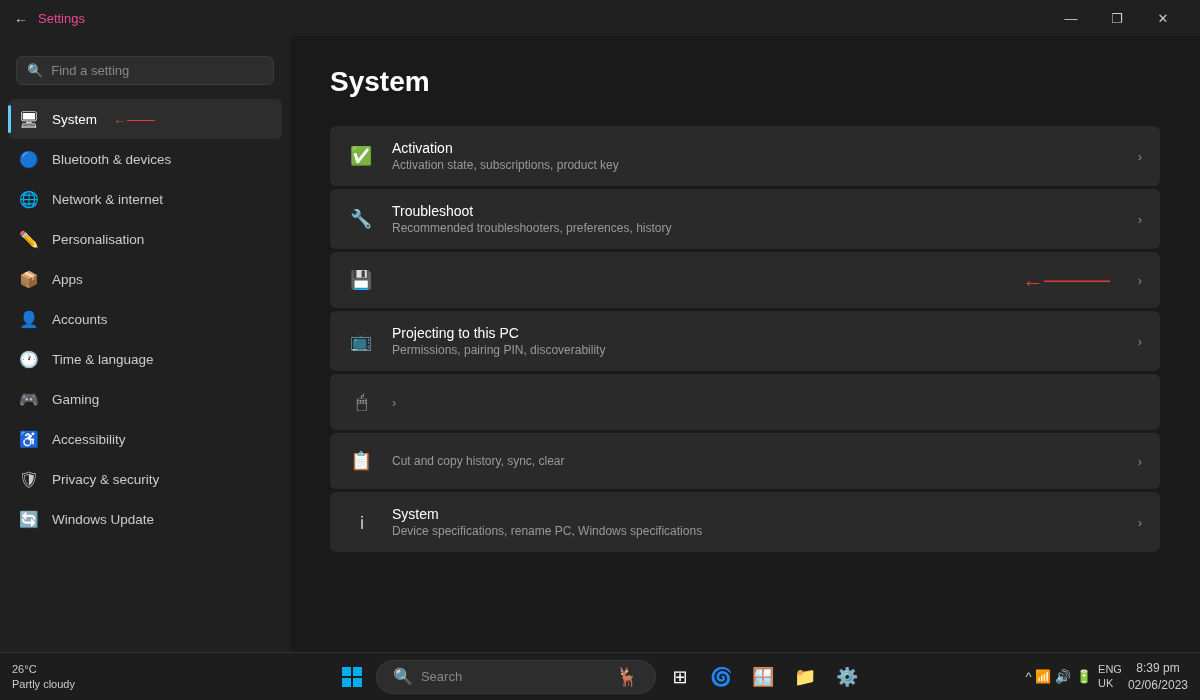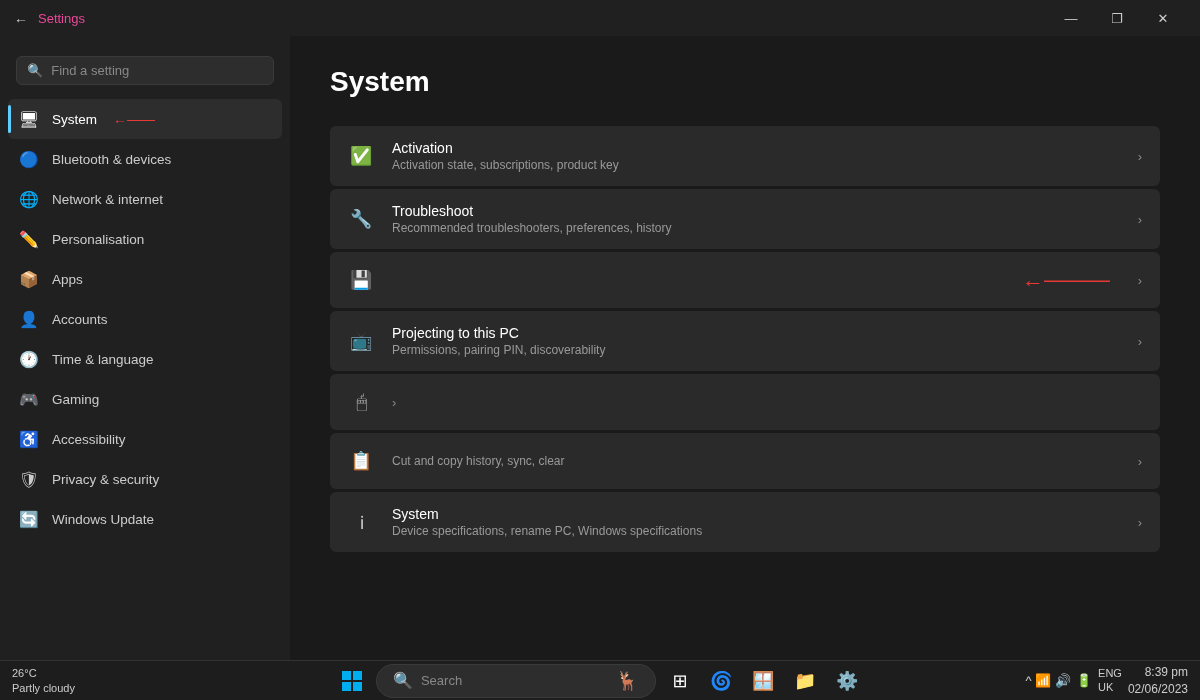--- a/index.html
+++ b/index.html
@@ -182,21 +182,21 @@
       font-size: 12px;
       color: #999;
     }
     .settings-item-chevron {
       color: #888;
       font-size: 13px;
     }
 
     
     .taskbar {
-      height: 40px;
+      height: 48px;
       background: rgba(30,30,30,0.95);
       display: flex;
       align-items: center;
       padding: 0 12px;
       flex-shrink: 0;
       border-top: 1px solid #333;
     }
     .taskbar-left {
       display: flex;
       align-items: center;
@@ -250,21 +250,21 @@
     .taskbar-right {
       display: flex;
       align-items: center;
       gap: 6px;
       min-width: 200px;
       justify-content: flex-end;
     }
     .taskbar-clock {
       font-size: 12px;
       color: #ccc;
-      text-align: right;
+      text-align: center;
       line-height: 1.4;
     }
     .system-tray {
       display: flex;
       align-items: center;
       gap: 4px;
       font-size: 13px;
       color: #ccc;
     }
     .tray-lang {

